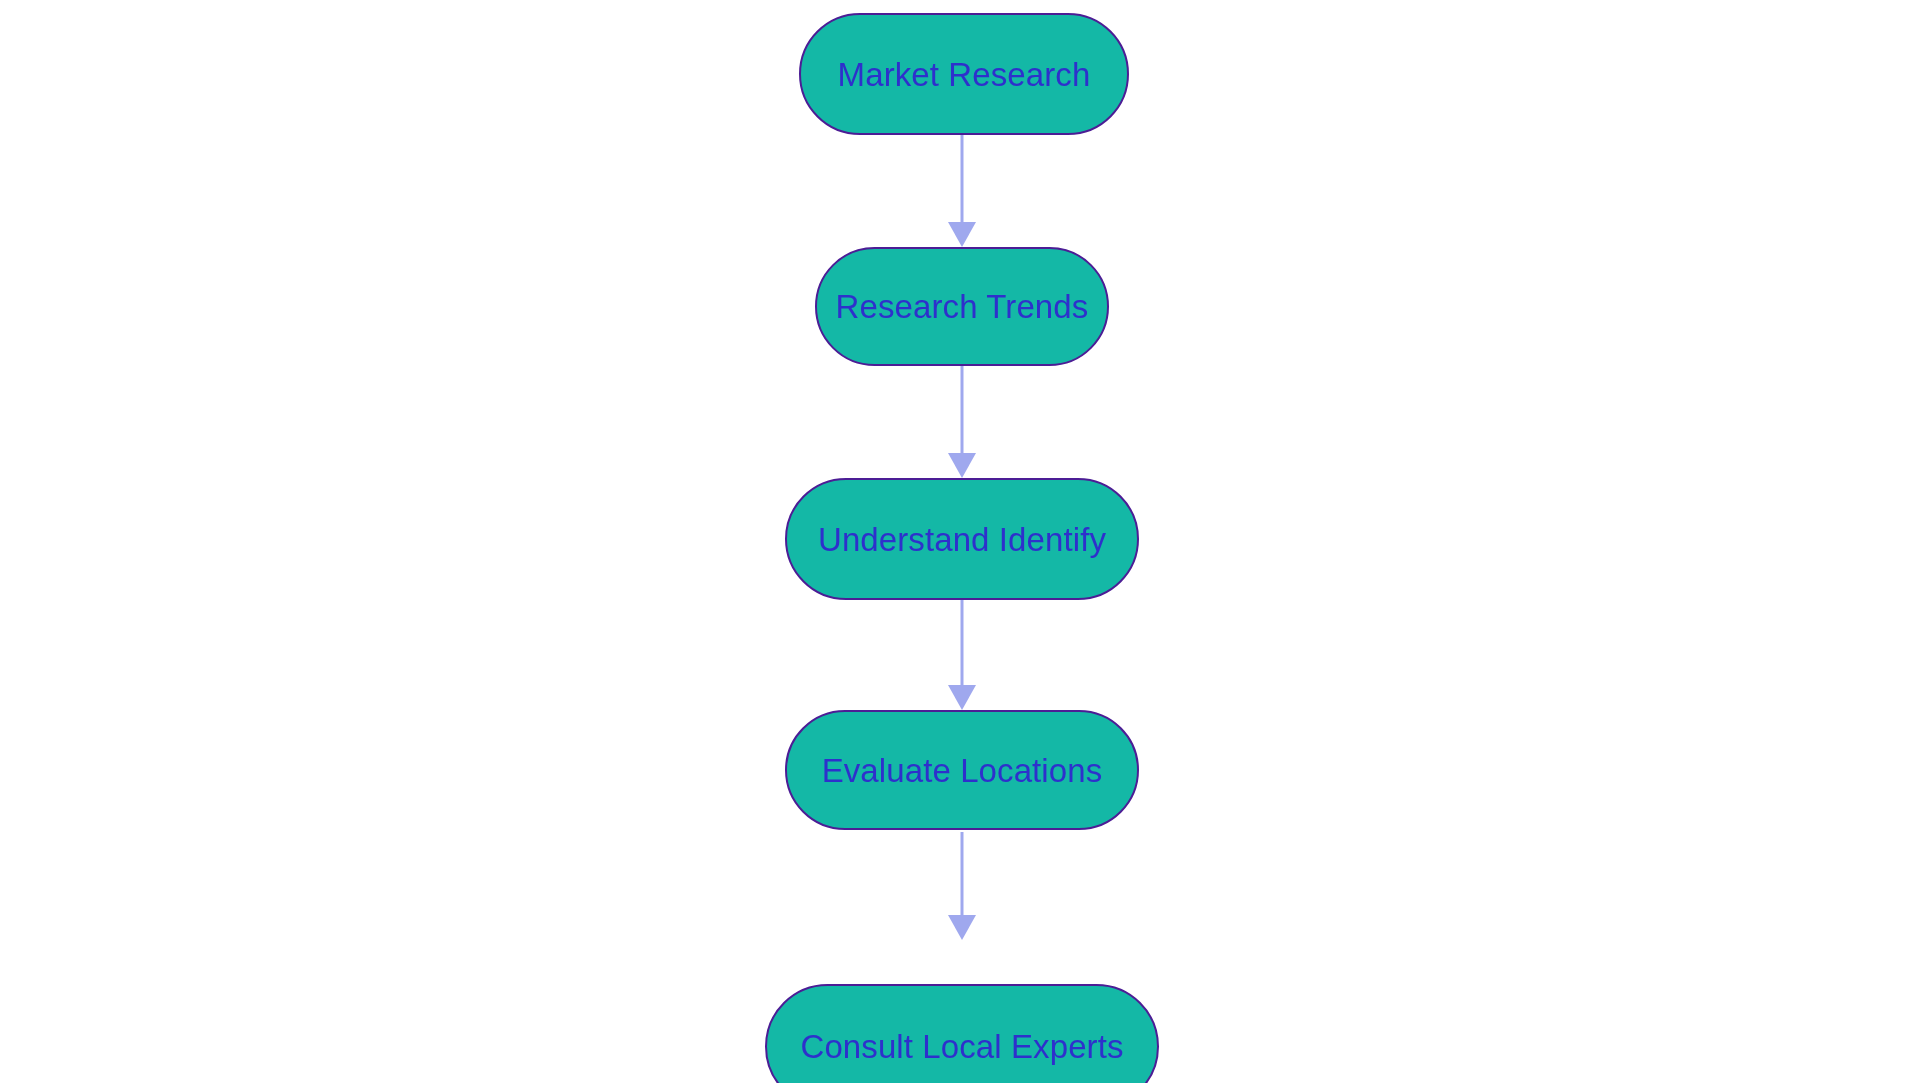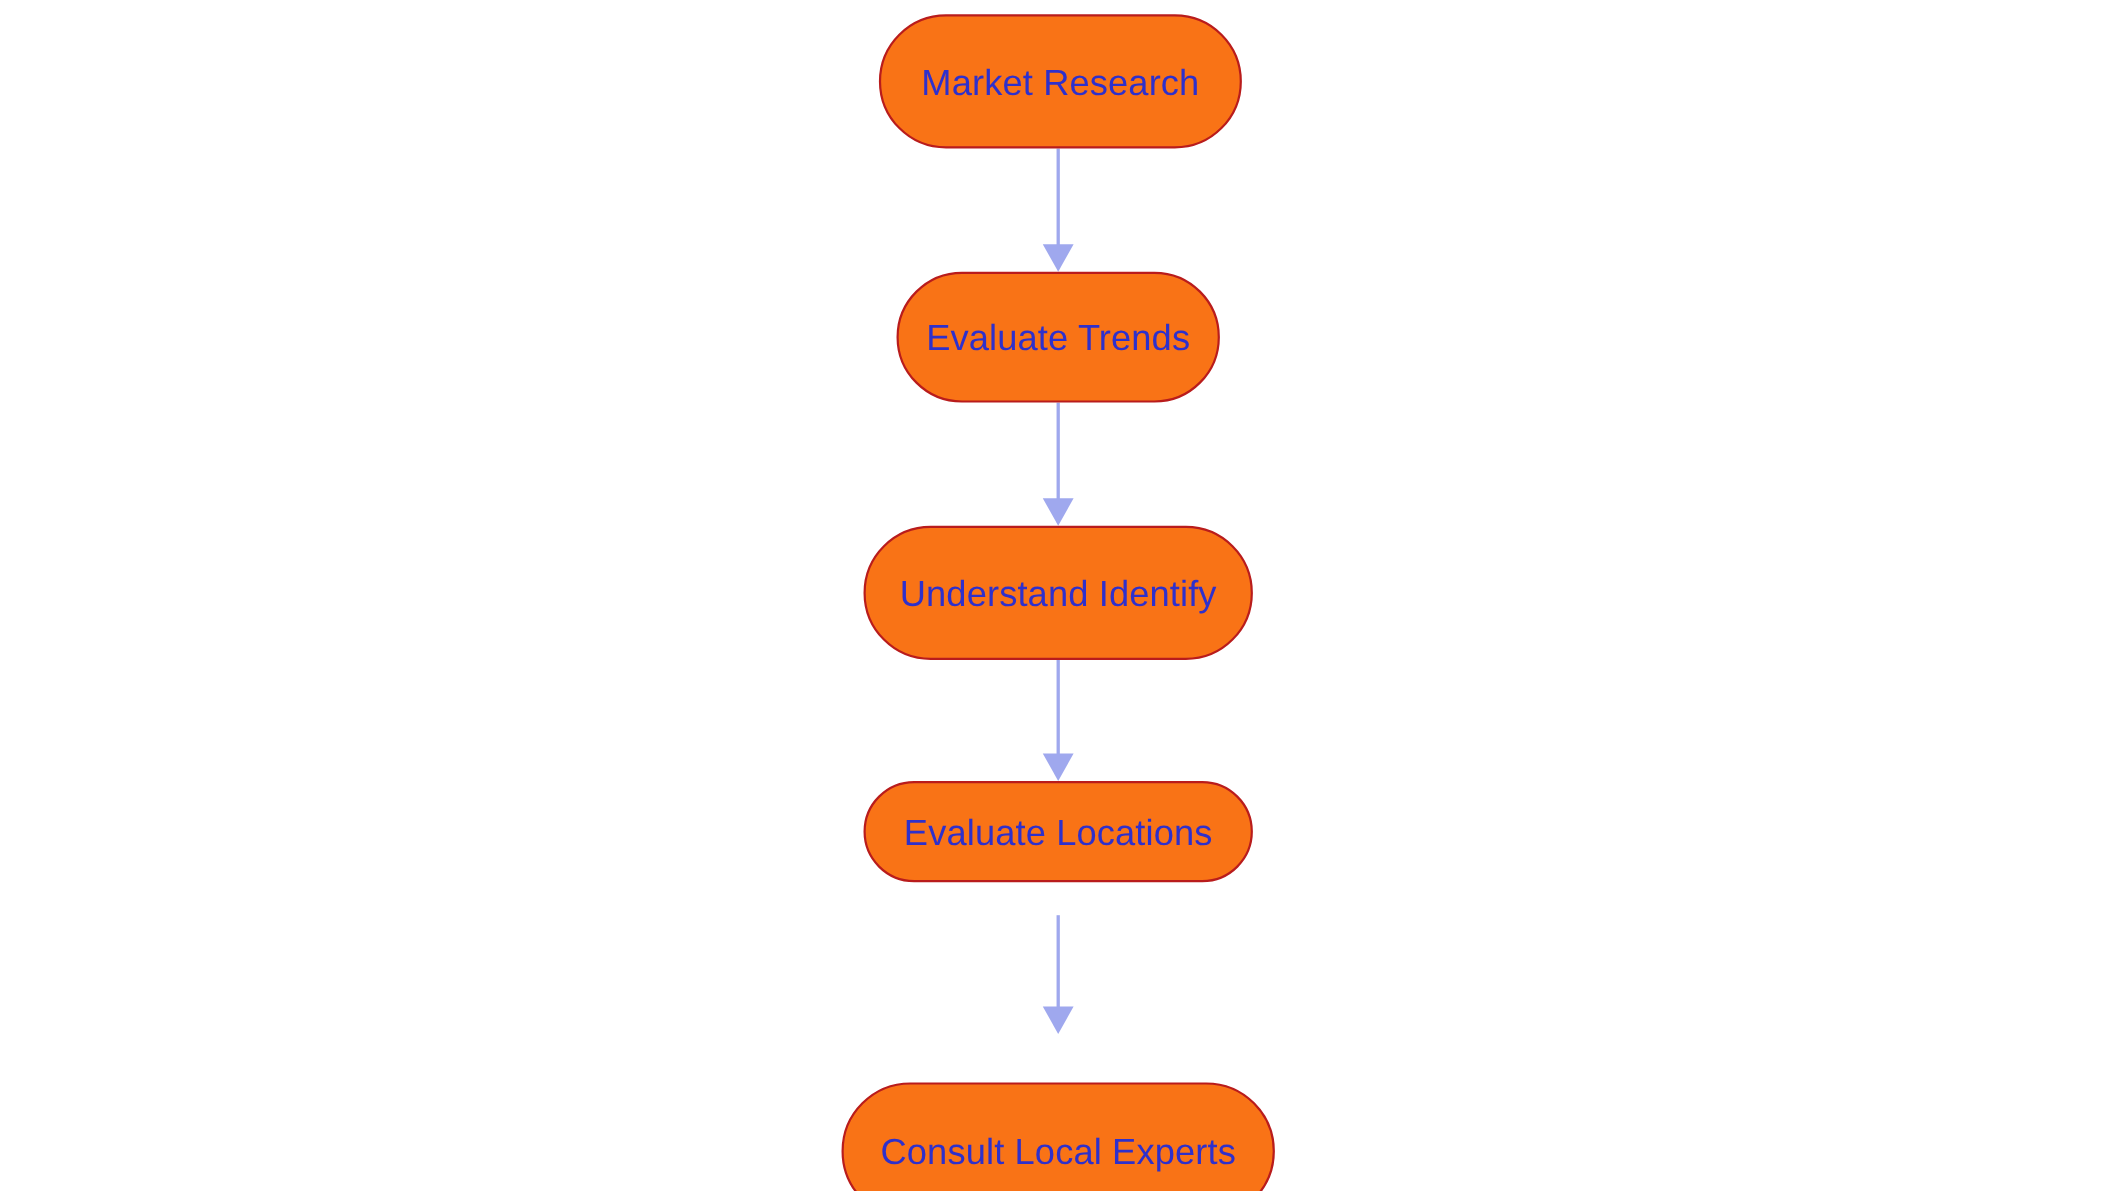--- a/index.html
+++ b/index.html
@@ -21,39 +21,39 @@
     background: #ffffff;
   }
 
   
   .node {
     position: absolute;
     box-sizing: border-box;
     display: flex;
     align-items: center;
     justify-content: center;
-    background: #f97316;
-    border: 2px solid #b91c1c;
+    background: #14b8a6;
+    border: 2px solid #4c1d95;
     border-radius: 999px;
     z-index: 2;
   }
   .node-label {
     color: #2e30cc;
     font-family: "Liberation Sans", sans-serif;
     font-size: 33px;
     font-weight: 400;
     letter-spacing: 0.1px;
     white-space: nowrap;
     line-height: 1;
   }
 
   .node-1 { left: 799px;  top: 13px;   width: 330px; height: 122px; }
   .node-2 { left: 815px;  top: 247px;  width: 294px; height: 119px; }
   .node-3 { left: 785px;  top: 478px;  width: 354px; height: 122px; }
-  .node-4 { left: 785px;  top: 710px;  width: 354px; height: 92px; }
+  .node-4 { left: 785px;  top: 710px;  width: 354px; height: 120px; }
   .node-5 { left: 765px;  top: 984px;  width: 394px; height: 125px; }
 
   
   .edge {
     position: absolute;
     left: 0;
     top: 0;
     width: 1920px;
     height: 1083px;
     overflow: visible;
@@ -95,21 +95,21 @@
       <line class="edge-line" x1="962" y1="832" x2="962" y2="917"></line>
       <polygon class="edge-head" points="948,915 976,915 962,940"></polygon>
     </g>
   </svg>
 
   <div class="node node-1">
     <span class="node-label">Market Research</span>
   </div>
 
   <div class="node node-2">
-    <span class="node-label">Evaluate Trends</span>
+    <span class="node-label">Research Trends</span>
   </div>
 
   <div class="node node-3">
     <span class="node-label">Understand Identify</span>
   </div>
 
   <div class="node node-4">
     <span class="node-label">Evaluate Locations</span>
   </div>
 

